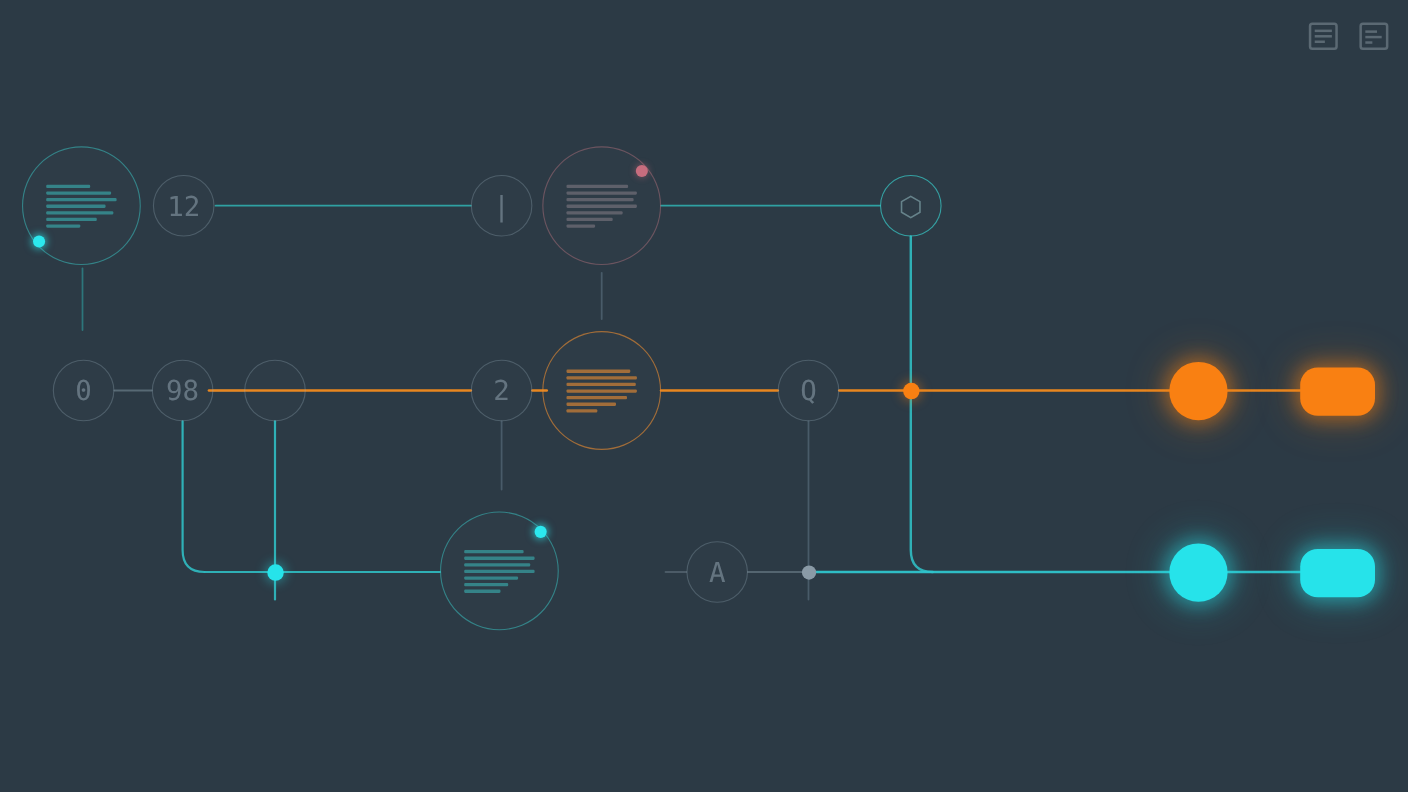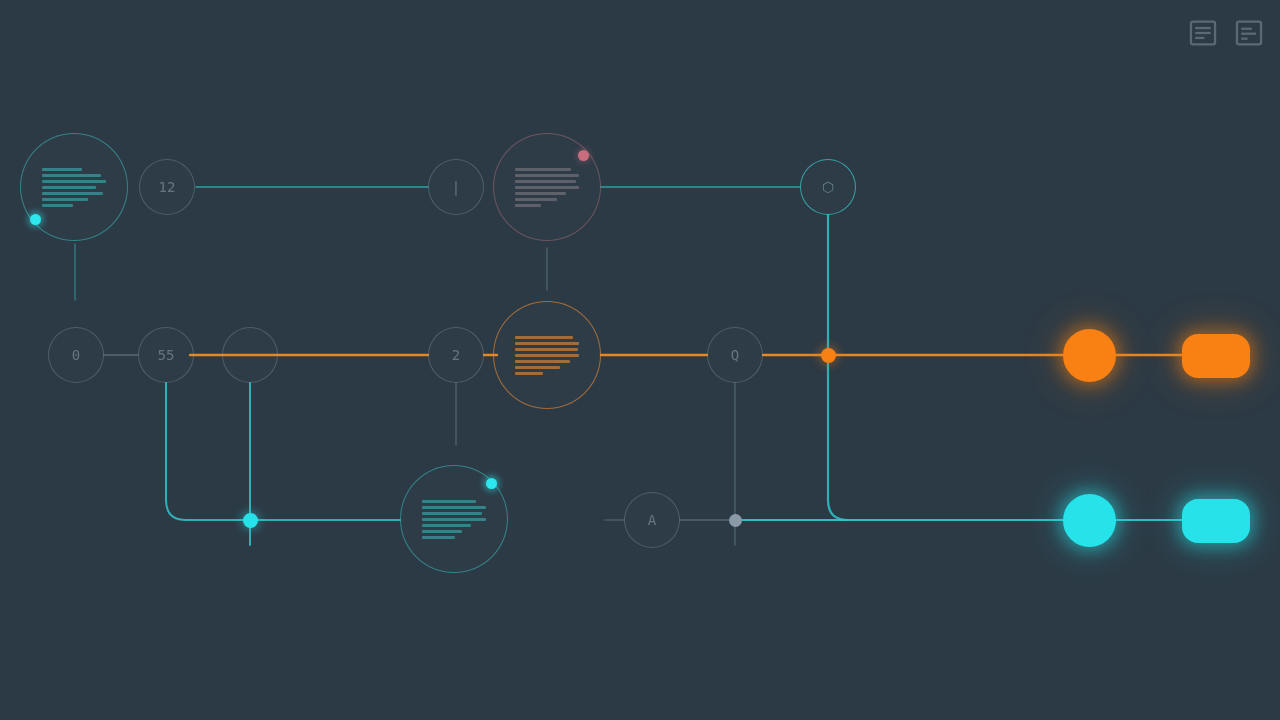--- a/index.html
+++ b/index.html
@@ -65,21 +65,21 @@
     display: flex;
     align-items: center;
     justify-content: center;
   }
   .node-small {
     width: 56px; height: 56px;
     border: 1.6px solid rgba(150,172,185,0.30);
     background: rgba(255,255,255,0.012);
   }
   .node-small .glyph {
-    font-size: 14px;
+    font-size: 25px;
     color: rgba(176,196,208,0.42);
     font-family: "DejaVu Sans Mono", monospace;
     letter-spacing: 0px;
     filter: blur(0.45px);
   }
   .node-small.accent-teal { border-color: rgba(56,200,198,0.72); }
   .node-small.accent-teal .glyph { color: rgba(150,190,195,0.55); }
 
   .node-doc {
     width: 108px; height: 108px;
@@ -215,21 +215,21 @@
           <i style="width: 40%;"></i>
         </div>
       </div>
       <div class="node node-small accent-teal" style="left: 800px; top: 159px;">
         <span class="glyph">⬡</span>
       </div>
       <div class="node node-small" style="left: 48px; top: 327px;">
         <span class="glyph">0</span>
       </div>
       <div class="node node-small" style="left: 138px; top: 327px;">
-        <span class="glyph">55</span>
+        <span class="glyph">98</span>
       </div>
       <div class="node node-small" style="left: 222px; top: 327px;">
         <span class="glyph"></span>
       </div>
       <div class="node node-small" style="left: 428px; top: 327px;">
         <span class="glyph">2</span>
       </div>
       <div class="node node-doc doc-orange" style="left: 493px; top: 301px;">
         <div class="doclines">
           <i style="width: 90%;"></i>

